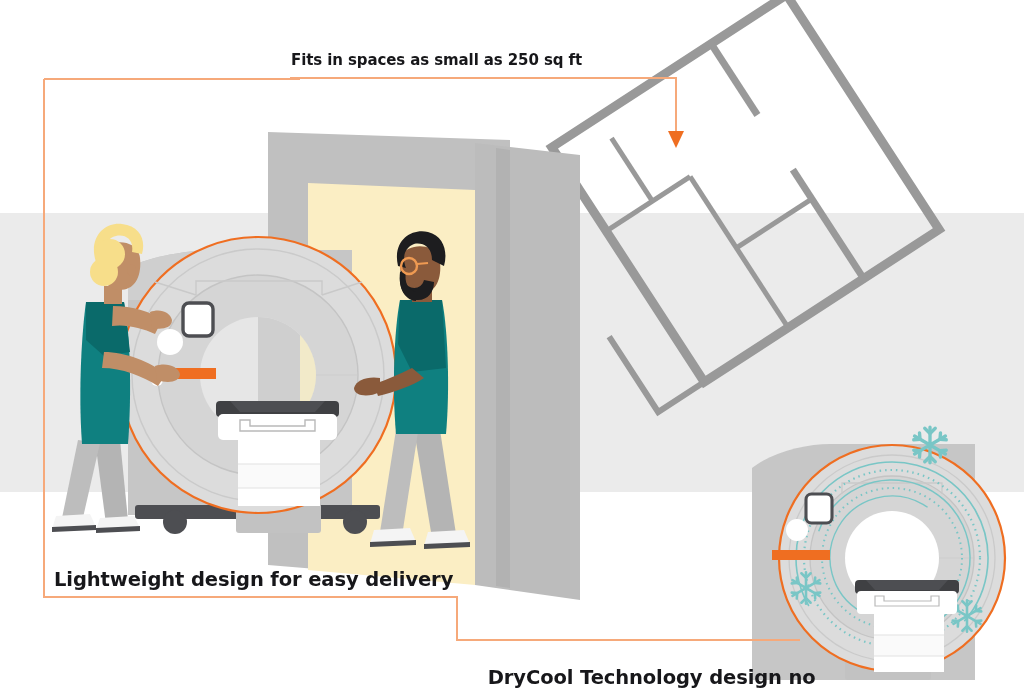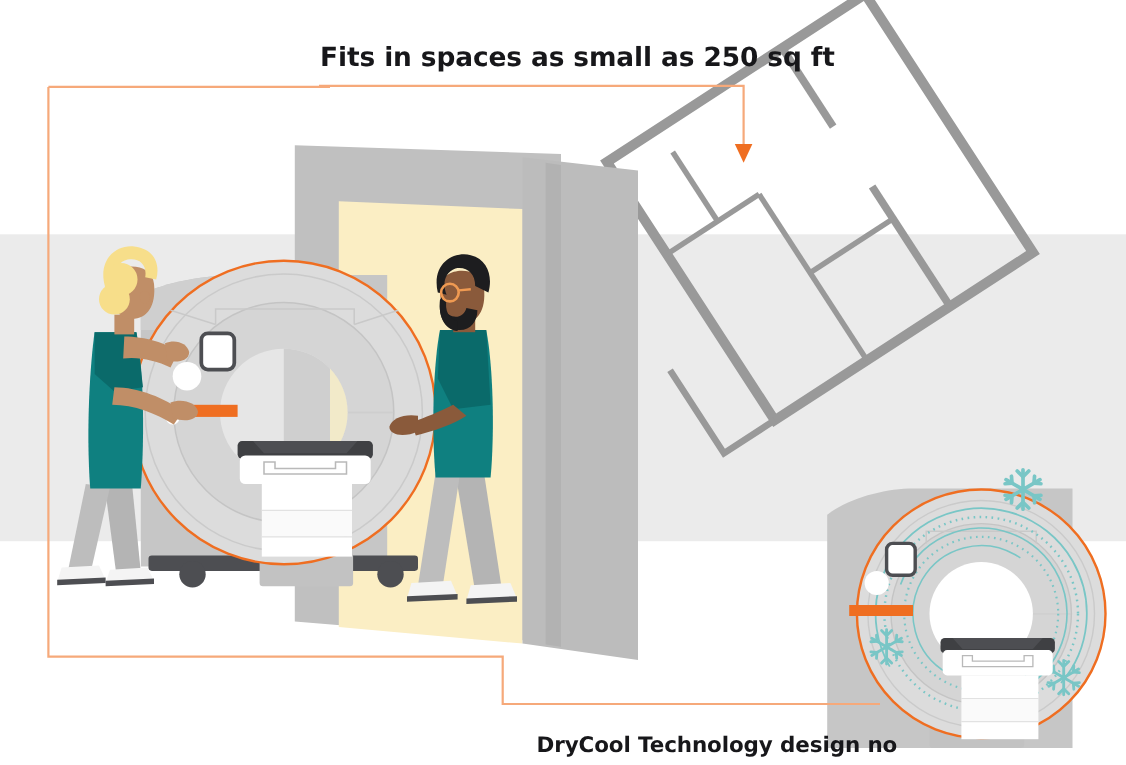--- a/index.html
+++ b/index.html
@@ -11,21 +11,21 @@
   #stage svg.layer{position:absolute;left:0;top:0;width:1024px;height:695px;}
   .caption{
     position:absolute;
     font-family:"DejaVu Sans","Liberation Sans",sans-serif;
     font-weight:700;
     color:#17171a;
     letter-spacing:-0.1px;
     white-space:pre;
     line-height:1.18;
   }
-  #cap-fits{left:291px;top:38px;font-size:24px;}
+  #cap-fits{left:291px;top:52px;font-size:15px;}
   #cap-light{left:54px;top:568px;font-size:19.5px;}
   #cap-dry{left:461px;top:643px;font-size:19.5px;}
 </style>
 </head>
 <body>
 
 <div id="stage">
 
   <svg class="layer" viewBox="0 0 1024 695">
     <rect x="0" y="0" width="1024" height="695" fill="#ffffff"></rect>
@@ -199,19 +199,20 @@
 
     <path d="M 290 78 L 676 78 L 676 133" fill="none" stroke="#f6a97a" stroke-width="2"></path>
     <path d="M 668 131 L 684 131 L 676 148 Z" fill="#ef6e21"></path>
 
     <path d="M 44 79 L 44 597 L 457 597 L 457 640 L 800 640" fill="none" stroke="#f6a97a" stroke-width="2"></path>
     <path d="M 44 79 L 300 79" fill="none" stroke="#f6a97a" stroke-width="2"></path>
   </svg>
 
   <div class="caption" id="cap-fits">Fits in spaces as small as 250 sq ft</div>
 
+  <div class="caption" id="cap-light">Lightweight design for easy delivery</div>
 
   <div class="caption" id="cap-dry">
     <span class="l1">DryCool Technology design no</span>
     
   </div>
 
 </div>
 
 </body></html>

